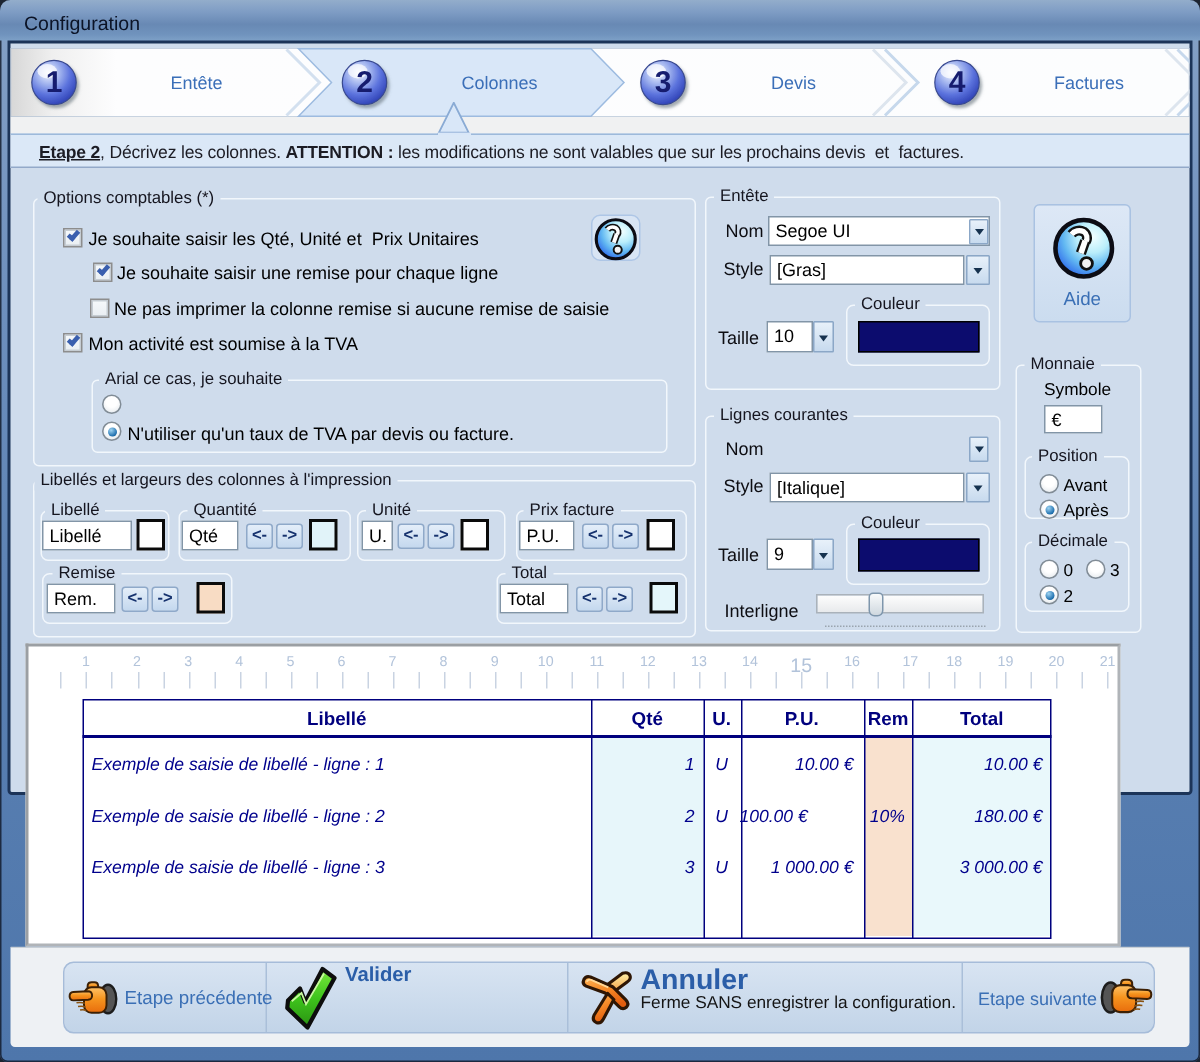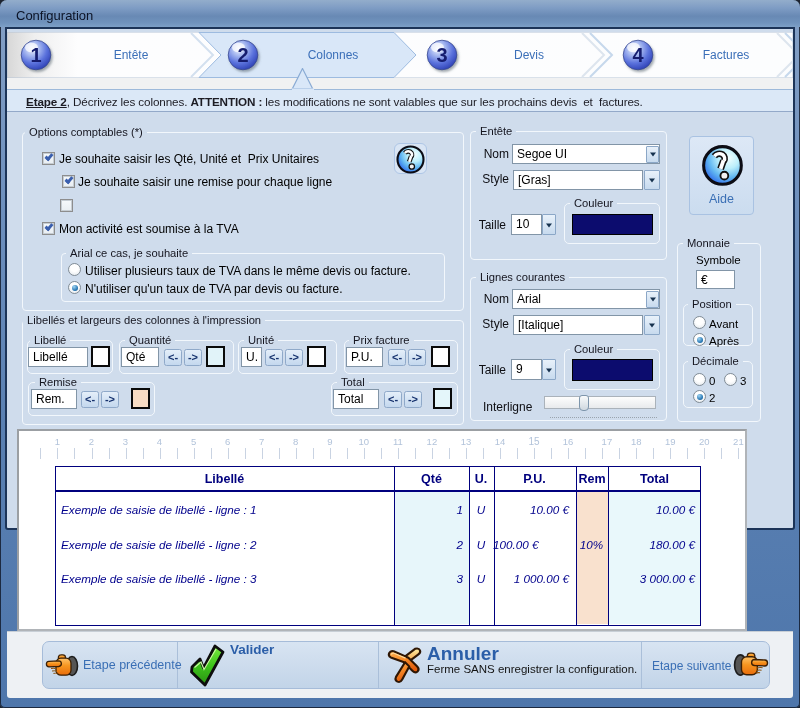--- a/index.html
+++ b/index.html
@@ -102,28 +102,28 @@
 <div class="gbl" style="left:18px;top:97px">Options comptables (*)</div>
 <div class="cb" style="left:35px;top:123px">
         <div class="ck"></div>
       </div>
 <div class="lbl" style="left:52px;top:123px">Je souhaite saisir les Qté, Unité et&nbsp; Prix Unitaires</div>
 <div class="cb" style="left:55px;top:146px">
         <div class="ck"></div>
       </div>
 <div class="lbl" style="left:71px;top:146px">Je souhaite saisir une remise pour chaque ligne</div>
 <div class="cb" style="left:53px;top:170px"></div>
+<div class="lbl" style="left:69px;top:170px">Ne pas imprimer la colonne remise si aucune remise de saisie</div>
 <div class="cb" style="left:35px;top:193px">
         <div class="ck"></div>
       </div>
 <div class="lbl" style="left:52px;top:193px">Mon activité est soumise à la TVA</div>
 <div class="gb" style="left:54px;top:224px;width:384px;height:49px"></div>
 <div class="gbl" style="left:59px;top:218px">Arial ce cas, je souhaite</div>
 <div class="rb" style="left:61px;top:234px"></div>
-<div class="lbl" style="left:78px;top:235px">Utiliser plusieurs taux de TVA dans le même devis ou facture.</div>
 <div class="rb" style="left:61px;top:252px">
         <div class="rdot"></div>
       </div>
 <div class="lbl" style="left:78px;top:253px">N'utiliser qu'un taux de TVA par devis ou facture.</div>
 <div class="ab" style="left:387px;top:114px;width:33px;height:31px;border:1px solid #aec6e6;border-radius:6px;background:#d9e5f4"></div>
 <svg class="ab" style="left:388px;top:114.5px" width="31" height="31" viewBox="0 0 31 31">
 <defs>
           <radialGradient id="qball" cx="0.66" cy="0.3" r="1">
 <stop offset="0" stop-color="#f2ffff"></stop>
             <stop offset="0.28" stop-color="#baeefb"></stop>
@@ -185,21 +185,20 @@
 <div class="dd" style="left:637px;top:141px;width:16px;height:20px"></div>
 <div class="gb" style="left:557px;top:174px;width:96px;height:41px;border-radius:5px"></div>
 <div class="gbl" style="left:563px;top:168px">Couleur</div>
 <div class="ab" style="left:565px;top:185px;width:81px;height:21px;background:#0c0c6e;border:1px solid #000"></div>
 <div class="lb2" style="left:455px;top:189px">Taille</div>
 <div class="tb" style="left:504px;top:185px;width:31px;height:21px">10</div>
 <div class="dd" style="left:535px;top:185px;width:14px;height:21px"></div>
 <div class="gb" style="left:463px;top:248px;width:197px;height:144px"></div>
 <div class="gbl" style="left:469px;top:242px">Lignes courantes</div>
 <div class="lb2" style="left:458px;top:263px">Nom</div>
-<div class="tb" style="left:505px;top:260px;width:148px;height:20px">Arial</div>
 <div class="dd" style="left:639px;top:261.5px;width:13px;height:17px"></div>
 <div class="lb2" style="left:458px;top:288px">Style</div>
 <div class="tb" style="left:506px;top:286px;width:130px;height:20px">[Italique]</div>
 <div class="dd" style="left:637px;top:286px;width:16px;height:20px"></div>
 <div class="gb" style="left:557px;top:320px;width:96px;height:41px;border-radius:5px"></div>
 <div class="gbl" style="left:563px;top:314px">Couleur</div>
 <div class="ab" style="left:565px;top:330px;width:81px;height:22px;background:#0c0c6e;border:1px solid #000"></div>
 <div class="lb2" style="left:455px;top:334px">Taille</div>
 <div class="tb" style="left:504px;top:330px;width:31px;height:21px">9</div>
 <div class="dd" style="left:535px;top:330px;width:14px;height:21px"></div>
@@ -258,21 +257,21 @@
       <div style="position:absolute;left:176.6px;top:407px;width:20px;text-align:center;font-size:9.5px;color:#b2c3da">5</div>
       <div style="position:absolute;left:210.7px;top:407px;width:20px;text-align:center;font-size:9.5px;color:#b2c3da">6</div>
       <div style="position:absolute;left:244.7px;top:407px;width:20px;text-align:center;font-size:9.5px;color:#b2c3da">7</div>
       <div style="position:absolute;left:278.7px;top:407px;width:20px;text-align:center;font-size:9.5px;color:#b2c3da">8</div>
       <div style="position:absolute;left:312.8px;top:407px;width:20px;text-align:center;font-size:9.5px;color:#b2c3da">9</div>
       <div style="position:absolute;left:346.8px;top:407px;width:20px;text-align:center;font-size:9.5px;color:#b2c3da">10</div>
       <div style="position:absolute;left:380.9px;top:407px;width:20px;text-align:center;font-size:9.5px;color:#b2c3da">11</div>
       <div style="position:absolute;left:414.9px;top:407px;width:20px;text-align:center;font-size:9.5px;color:#b2c3da">12</div>
       <div style="position:absolute;left:449.0px;top:407px;width:20px;text-align:center;font-size:9.5px;color:#b2c3da">13</div>
       <div style="position:absolute;left:483.0px;top:407px;width:20px;text-align:center;font-size:9.5px;color:#b2c3da">14</div>
-      <div style="position:absolute;left:517.1px;top:407px;width:20px;text-align:center;font-size:10px;color:#b2c3da">15</div>
+      <div style="position:absolute;left:517.1px;top:407px;width:20px;text-align:center;font-size:13px;color:#b2c3da">15</div>
       <div style="position:absolute;left:551.1px;top:407px;width:20px;text-align:center;font-size:9.5px;color:#b2c3da">16</div>
       <div style="position:absolute;left:585.2px;top:407px;width:20px;text-align:right;font-size:9.5px;color:#b2c3da">17</div>
       <div style="position:absolute;left:619.2px;top:407px;width:20px;text-align:center;font-size:9.5px;color:#b2c3da">18</div>
       <div style="position:absolute;left:653.3px;top:407px;width:20px;text-align:center;font-size:9.5px;color:#b2c3da">19</div>
       <div style="position:absolute;left:687.3px;top:407px;width:20px;text-align:center;font-size:9.5px;color:#b2c3da">20</div>
       <div style="position:absolute;left:721.4px;top:407px;width:20px;text-align:center;font-size:9.5px;color:#b2c3da">21</div>
 <div style="position:absolute;left:33.4px;top:419px;width:1px;height:11px;background:#c9d3e2"></div>
       <div style="position:absolute;left:50.4px;top:419px;width:1px;height:11px;background:#c9d3e2"></div>
       <div style="position:absolute;left:67.4px;top:419px;width:1px;height:11px;background:#c9d3e2"></div>
       <div style="position:absolute;left:84.5px;top:419px;width:1px;height:11px;background:#c9d3e2"></div>

